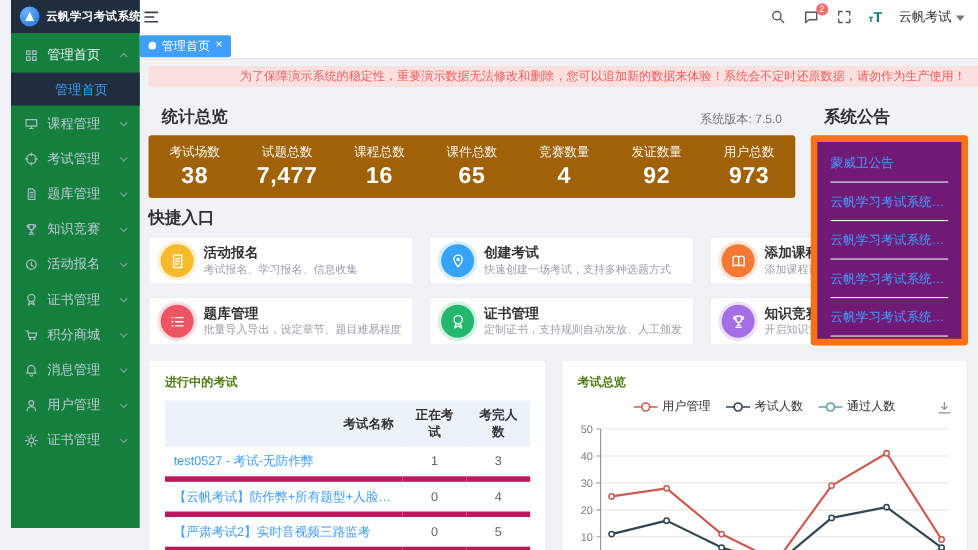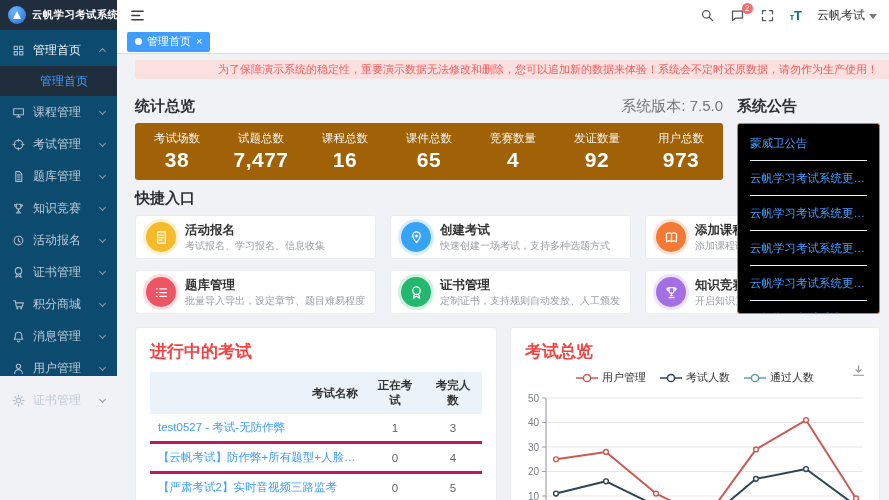--- a/index.html
+++ b/index.html
@@ -1,19 +1,19 @@
 <!DOCTYPE html>
 <html><head>
 <meta charset="utf-8">
 <style>
   *{margin:0;padding:0;box-sizing:border-box}
   html,body{width:889px;height:500px;overflow:hidden}
   body{font-family:"Liberation Sans","DejaVu Sans",sans-serif;font-size:12px;background:#f0f2f5;color:#333;position:relative}
   
-  .sidebar{position:absolute;left:0;top:0;width:117px;height:376px;background:#0c4a6e;z-index:5}
+  .sidebar{position:absolute;left:10px;top:0;width:117px;height:480px;background:#15803d;z-index:5}
   .logo{height:30px;background:#1f2d3d;display:flex;align-items:center;gap:6px;padding:0 8px;cursor:pointer}
   .logo-circle{width:18px;height:18px;border-radius:50%;background:radial-gradient(circle at 35% 30%,#6db6ff,#1b6fd8);display:flex;align-items:center;justify-content:center;flex:none}
   .sail{width:0;height:0;border-left:4px solid transparent;border-right:4px solid transparent;border-bottom:8px solid #fff}
   .logo-text{color:#fff;font-size:10.5px;font-weight:bold;white-space:nowrap;letter-spacing:.3px}
   .menu{padding-top:4px}
   .menu-item{height:32px;display:flex;align-items:center;gap:8px;padding:0 12px;color:#bfcbd9;font-size:12px;cursor:pointer;white-space:nowrap}
   .menu-item.root{color:#f2f6fc}
   .mi{width:13px;height:13px;fill:none;stroke:#aebbca;stroke-width:2;stroke-linecap:round;stroke-linejoin:round;flex:none}
   .chev{width:5px;height:5px;border-right:1.4px solid #8f9aa8;border-bottom:1.4px solid #8f9aa8;transform:rotate(45deg);margin-left:auto;margin-top:-2px}
   .chev.up{transform:rotate(-135deg);margin-top:3px}
@@ -33,47 +33,47 @@
   .tab{background:#409eff;color:#fff;height:20px;display:inline-flex;align-items:center;gap:5px;padding:0 8px;font-size:11px;border-radius:2px;cursor:pointer}
   .tab-dot{width:7px;height:7px;border-radius:50%;background:#fff;flex:none}
   .tab-close{font-size:11px;line-height:1;cursor:pointer}
   
   .main{position:absolute;left:117px;top:54px;width:852px;height:446px;padding:6px 8px 0 18px}
   .alert{height:19px;background:#fbe0e0;color:#f25e5e;font-size:11px;display:flex;align-items:center;justify-content:center;position:relative;border-radius:2px}
   .alert-close{position:absolute;right:9px;top:2px;color:#e9a2a2;font-size:13px;cursor:pointer;line-height:1}
   .rowA{display:flex}
   .colL{width:588px}
   .colR{width:143px;margin-left:14px}
-  .sec-head{margin:16px 0 0;display:flex;align-items:flex-end;height:21px}
+  .sec-head{margin:16px 12px 0;display:flex;align-items:flex-end;height:21px}
   .sec-title{font-size:15px;font-weight:bold;color:#2b2f36}
-  .version{margin-left:auto;font-size:15px;color:#73777d}
+  .version{margin-left:auto;font-size:11px;color:#73777d}
   .stats-banner{margin-top:7px;height:57px;background:#a16207;border-radius:3px;display:flex;align-items:center}
   .stat{flex:1;text-align:center;color:#fff}
   .stat-label{font-size:11.5px;opacity:.95}
   .stat-value{font-size:21px;font-weight:bold;margin-top:2px;letter-spacing:.5px}
   .quick-title{margin:12px 0 0;height:16px}
   .quick-grid{margin-top:7px;display:grid;grid-template-columns:repeat(3,1fr);gap:11px 14px}
   .qcard{background:#fff;border:1px solid #ebedf0;border-radius:3px;height:44px;display:flex;align-items:center;gap:9px;padding:0 10px;cursor:pointer}
   .qicon{width:30px;height:30px;border-radius:50%;display:flex;align-items:center;justify-content:center;flex:none}
   .qicon svg{width:15px;height:15px;fill:none;stroke:#fff;stroke-width:2;stroke-linecap:round;stroke-linejoin:round}
   .qtexts{min-width:0}
   .qtitle{font-size:12.5px;font-weight:bold;color:#333;line-height:15px}
   .qdesc{font-size:10px;color:#9aa0a6;white-space:nowrap;overflow:hidden;text-overflow:ellipsis;line-height:13px;margin-top:1px}
-  .ann-card{margin-top:7px;background:#000000;border:1px solid #f97316;border-radius:3px;height:191px;padding:2px 12px;overflow:hidden}
+  .ann-card{margin-top:7px;background:#701a75;border:6px solid #f97316;border-radius:3px;height:191px;padding:2px 12px;overflow:hidden}
   .ann-item{padding:10px 0 9px;border-bottom:1px solid #f0f2f5;color:#409eff;font-size:11.5px;white-space:nowrap;overflow:hidden;text-overflow:ellipsis;cursor:pointer}
   .ann-item:last-child{border-bottom:none}
   .rowB{display:flex;gap:13px;margin-top:13px}
   .card{background:#fff;border:1px solid #ebedf0;border-radius:3px;height:200px;padding:12px 14px;position:relative}
   .exams-card{width:362px}
   .chart-card{width:370px}
-  .card-title{font-size:17px;font-weight:bold;color:#ef4444}
+  .card-title{font-size:11px;font-weight:bold;color:#4d7c0f}
   table{width:100%;border-collapse:collapse;margin-top:9px;table-layout:fixed}
   thead th{background:#ecf2f9;color:#333;font-size:11.5px;font-weight:bold;text-align:right;padding:6px 8px}
   thead th.num,tbody td.num{width:58px;text-align:center}
-  tbody td{border-bottom:3px solid #be185d;padding:6px 8px;font-size:11.5px;color:#606266}
+  tbody td{border-bottom:5px solid #be185d;padding:6px 8px;font-size:11.5px;color:#606266}
   td.exam-name{color:#409eff;white-space:nowrap;overflow:hidden;text-overflow:ellipsis;cursor:pointer}
   .legend-row{display:flex;justify-content:center;gap:14px;margin-top:7px;align-items:center}
   .lg-item{display:flex;align-items:center;gap:4px;font-size:11px;color:#333;cursor:pointer}
   .dl-ico{position:absolute;right:13px;top:36px;width:15px;height:15px;stroke:#8a8f96;stroke-width:1.8;stroke-linecap:round;stroke-linejoin:round;fill:none;cursor:pointer}
   #chart-mount{margin-top:3px}
 </style>
 </head>
 <body>
 
 <div class="app">

